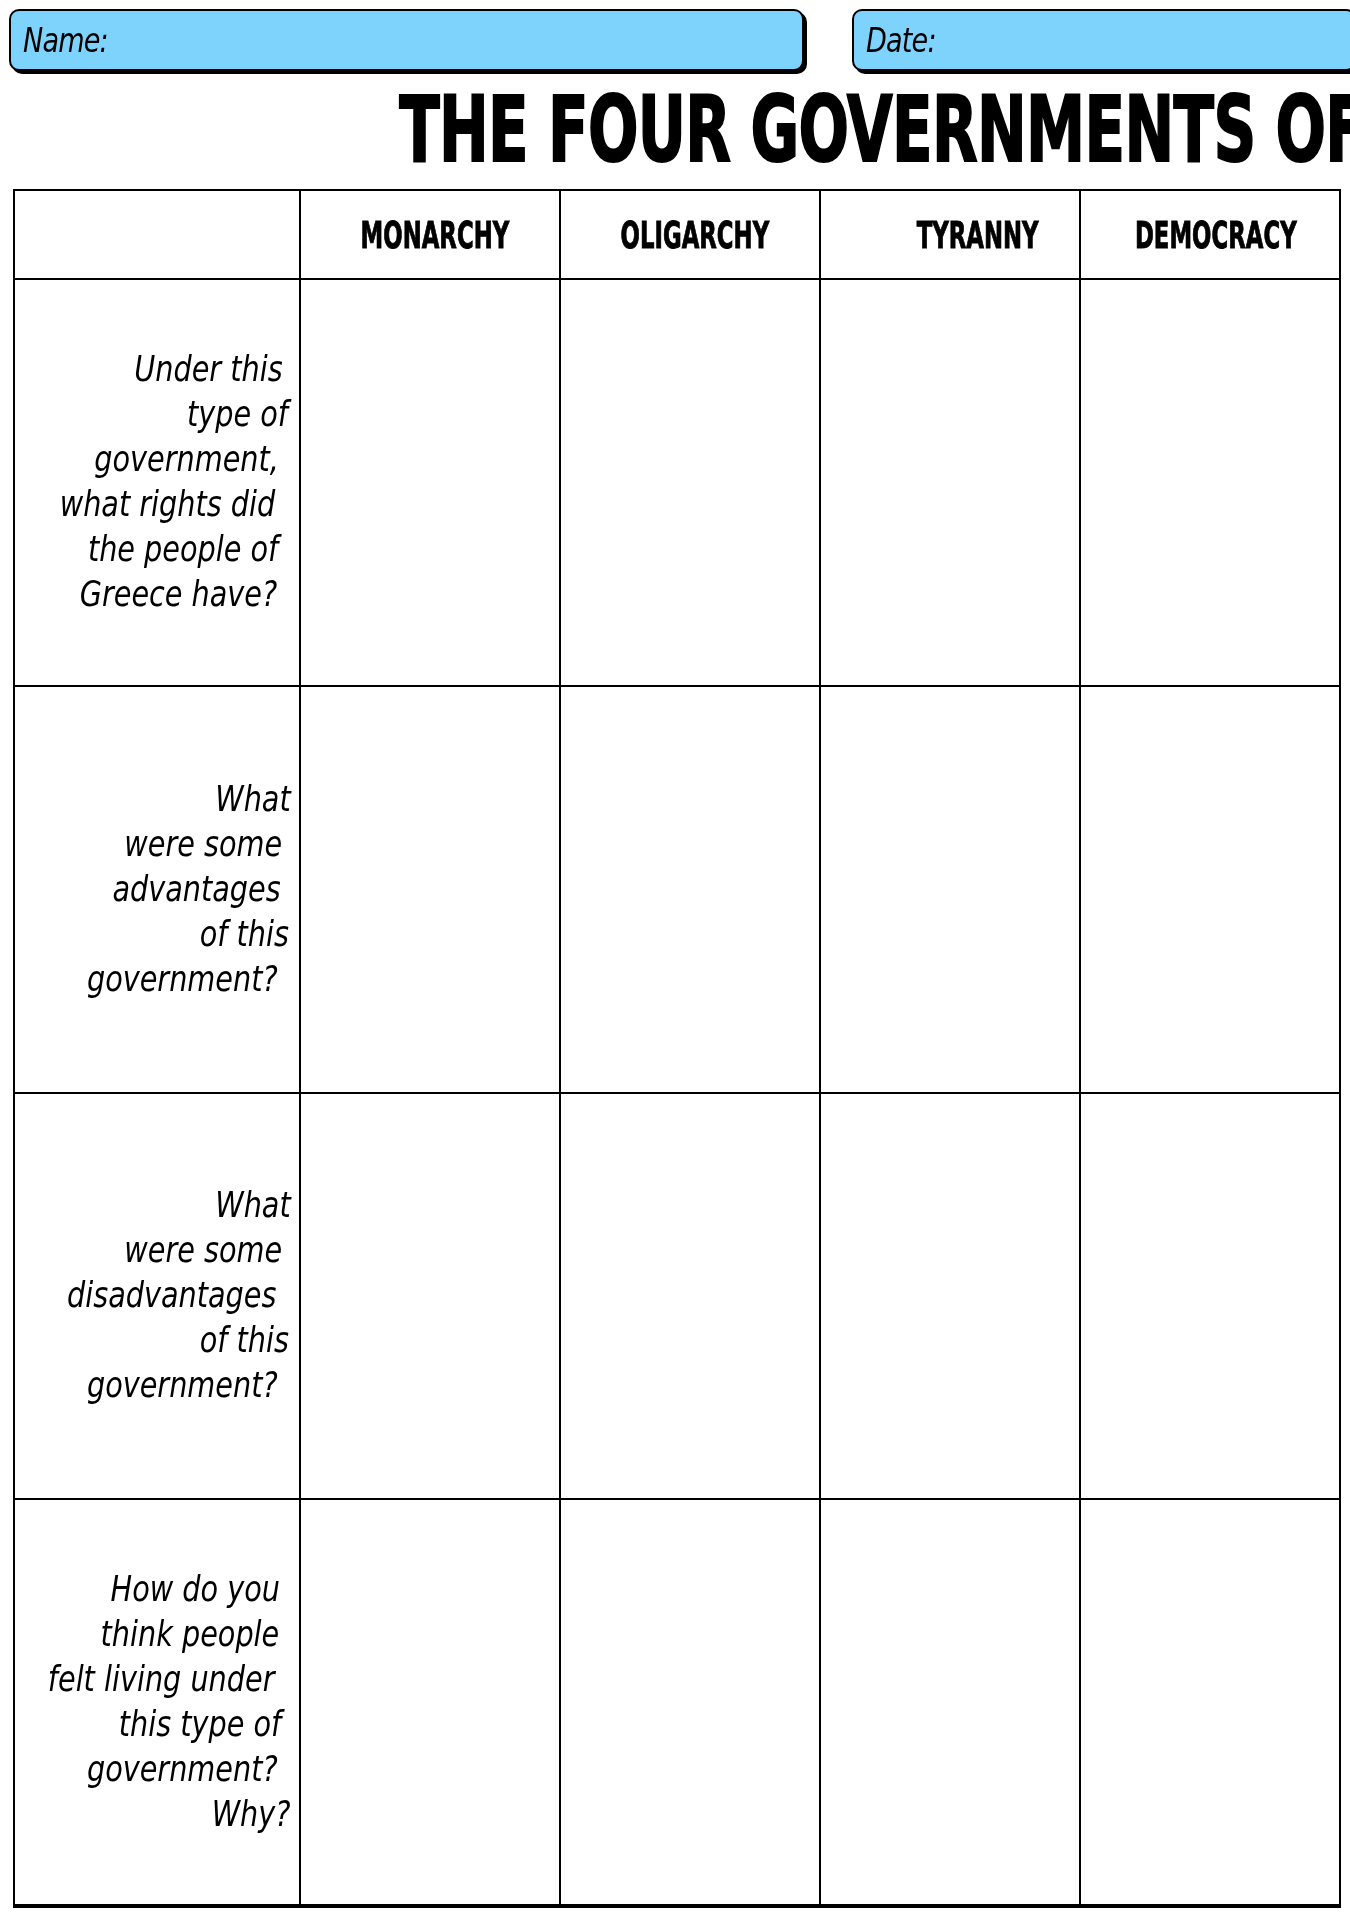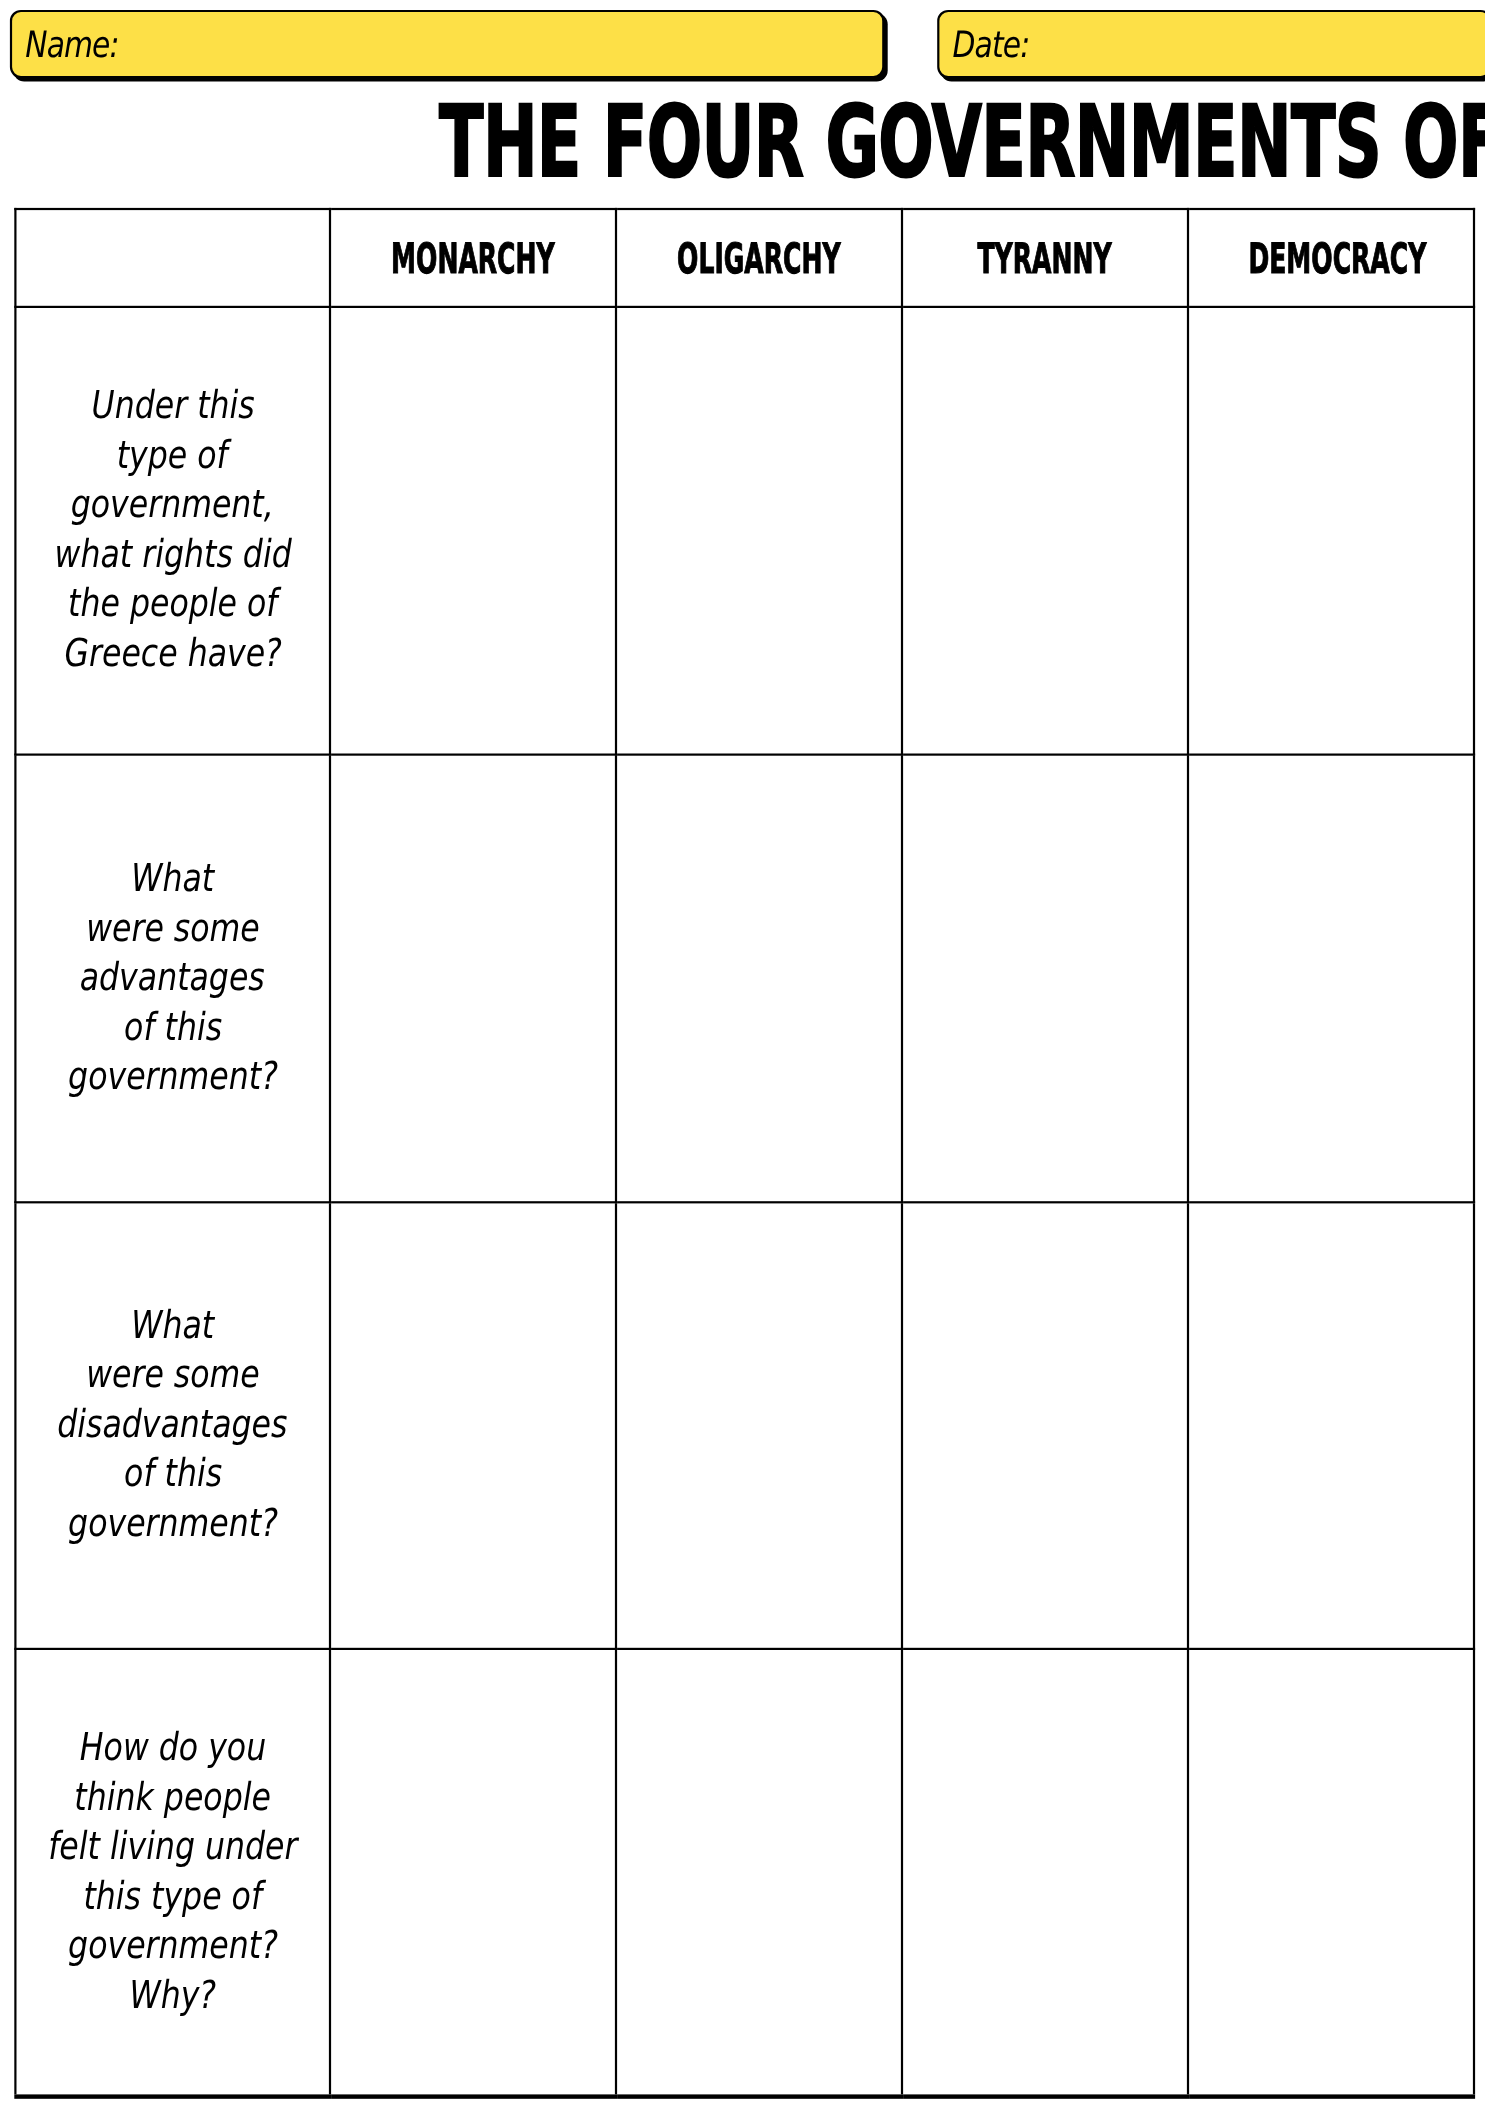--- a/index.html
+++ b/index.html
@@ -16,21 +16,21 @@
       color: #000;
     }
     .field-box {
       position: absolute;
       top: 9px;
       height: 62px;
       border: 2.5px solid #000;
       border-radius: 10px;
       box-shadow: 3px 3px 0 #000;
       box-sizing: border-box;
-      background: #fde047;
+      background: #7dd3fc;
     }
     .field-box.name { left: 9px; width: 795px; }
     .field-box.date { left: 836px; width: 504px; margin-left: 16px; }
     .field-label {
       position: absolute;
       left: 12px;
       top: 50%;
       transform: translateY(-50%);
       font-family: "DejaVu Sans", sans-serif;
       font-style: italic;
@@ -63,21 +63,21 @@
       left: 13px;
       top: 189px;
       width: 1326px;
       height: 1719px;
       border-collapse: collapse;
       table-layout: fixed;
     }
     .grid td, .grid th {
       border: 2.5px solid #000;
       padding: 0;
-      text-align: center;
+      text-align: right;
       vertical-align: middle;
     }
     .grid tr:last-child td { border-bottom-width: 4px; }
     .grid col.q { width: 286px; }
     .grid col.g { width: 260px; }
     .grid thead tr { height: 89px; }
     .grid tbody tr { height: 326px; }
     .col-head span {
       display: inline-block;
       font-family: "DejaVu Sans", sans-serif;

